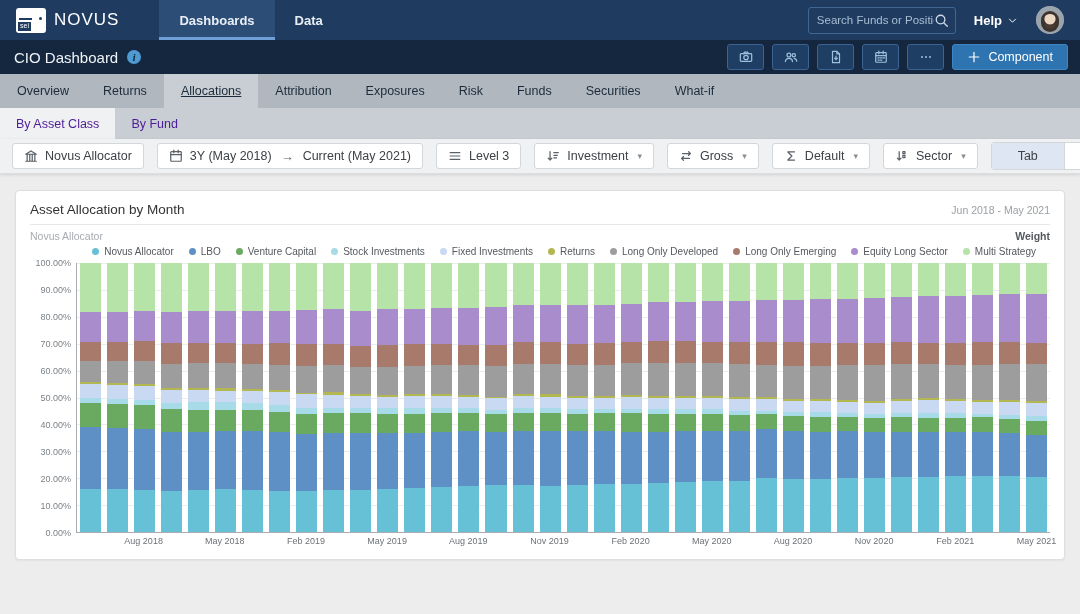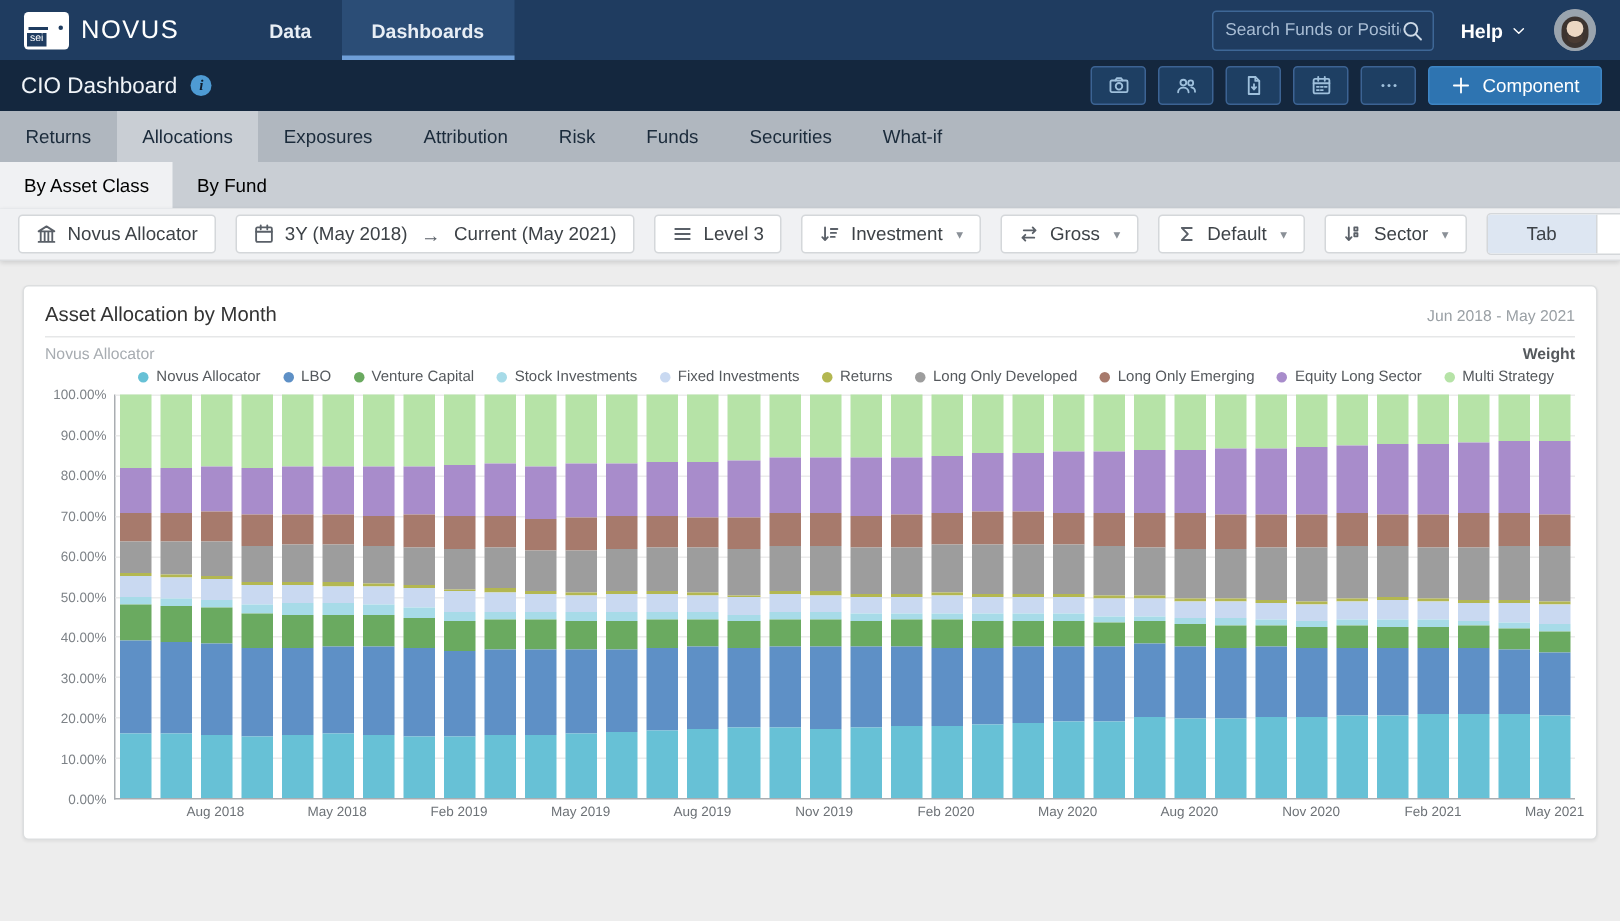--- a/index.html
+++ b/index.html
@@ -35,23 +35,23 @@
   .hbtn { height:26px; display:flex; align-items:center; gap:6px; padding:0 12px; background:#1e3f63; color:#dfe8f1; font-size:12px; cursor:pointer; }
   .hbtn .ic { color:#9fc0dc; }
   .btn-group .hbtn + .hbtn { border-left:1px solid #3c6393; }
   .hbtn.active { background:#3a5a75; }
   .icon-btn { width:37px; height:26px; border:1px solid #3c6393; border-radius:3px; background:#1e3f63; display:flex; align-items:center; justify-content:center; color:#9fc0dc; cursor:pointer; }
   .component-btn { height:26px; display:flex; align-items:center; gap:7px; padding:0 14px; background:#2e74b1; border:1px solid #3e85c4; border-radius:3px; color:#fff; font-size:12.5px; cursor:pointer; }
 
   
   .tabs1 { height:34px; background:#b0b7bf; display:flex; align-items:stretch; }
   .tabs1 .t { display:flex; align-items:center; padding:0 17px; font-size:12.5px; color:#1b2b3b; cursor:pointer; }
-  .tabs1 .t.active { background:#c9ced4; }
+  .tabs1 .t.active { background:#c9ced4;text-decoration:underline; }
   .tabs2 { height:31px; background:#c9ced4; display:flex; align-items:stretch; }
-  .tabs2 .t { display:flex; align-items:center; padding:0 16px; font-size:12.5px; color:#000000; cursor:pointer;text-align:center; }
+  .tabs2 .t { display:flex; align-items:center; padding:0 16px; font-size:12.5px; color:#4c1d95; cursor:pointer;text-align:center; }
   .tabs2 .t.active { background:#f0f1f3; }
 
   
   .filterbar { height:35px; background:#f0f1f3; display:flex; align-items:center; gap:13px; padding:0 12px; border-bottom:1px solid #dcdee0; box-shadow:0 1px 3px rgba(0,0,0,.12); position:relative; z-index:2; }
   .fbtn { height:26px; background:#fff; border:1px solid #d4d7da; border-radius:3px; display:flex; align-items:center; gap:7px; padding:0 11px; font-size:12.5px; color:#3d4247; cursor:pointer; white-space:nowrap; }
   .fbtn .ic { color:#5a6068; }
   .fbtn .caret { font-size:9px; color:#8a9097; margin-left:2px; }
   .fbtn .arrow { color:#5a6068; font-size:13px; padding:0 2px; }
   .fright { margin-left:auto; display:flex; align-items:center; gap:10px; }
   .seg-toggle { display:flex; border:1px solid #d4d7da; border-radius:3px; overflow:hidden; background:#fff; }
@@ -91,22 +91,22 @@
 <header class="navbar">
   <div class="brand">
     <div class="logo">
       <div class="slot"></div>
         <div class="dot"></div>
       <div class="sei">sei</div>
     </div>
     <span class="brand-name">NOVUS</span>
   </div>
   <nav class="nav-tabs" id="nav-tabs">
+      <div class="nav-tab active">Dashboards</div>
       <div class="nav-tab">Data</div>
-      <div class="nav-tab active">Dashboards</div>
     </nav>
   <div class="nav-right">
     <div class="searchbox">
       <input placeholder="Search Funds or Positions..." style="">
       <span id="search-ic" style="color: rgb(205, 217, 230);">
           <svg class="ic" width="15" height="15" viewBox="0 0 16 16" fill="none" stroke="currentColor" stroke-width="1.4" stroke-linecap="round" stroke-linejoin="round">
             <circle cx="7" cy="7" r="4.6"></circle>
             <path d="M10.6 10.6L14.2 14.2"></path>
           </svg>
         </span>
@@ -186,24 +186,25 @@
           <svg class="ic" width="14" height="14" viewBox="0 0 16 16" fill="none" stroke="currentColor" stroke-width="1.4" stroke-linecap="round" stroke-linejoin="round">
             <path d="M8 2.6v10.8M2.6 8h10.8"></path>
           </svg>
         </span>
       <span>Component</span>
     </div>
   </div>
 </div>
 
 <nav class="tabs1" id="main-tabs">
+    <div class="t">Overview</div>
     <div class="t">Returns</div>
     <div class="t active">Allocations</div>
+    <div class="t">Attribution</div>
     <div class="t">Exposures</div>
-    <div class="t">Attribution</div>
     <div class="t">Risk</div>
     <div class="t">Funds</div>
     <div class="t">Securities</div>
     <div class="t">What-if</div>
   </nav>
 <nav class="tabs2" id="sub-tabs">
     <div class="t active">By Asset Class</div>
     <div class="t">By Fund</div>
   </nav>
 

